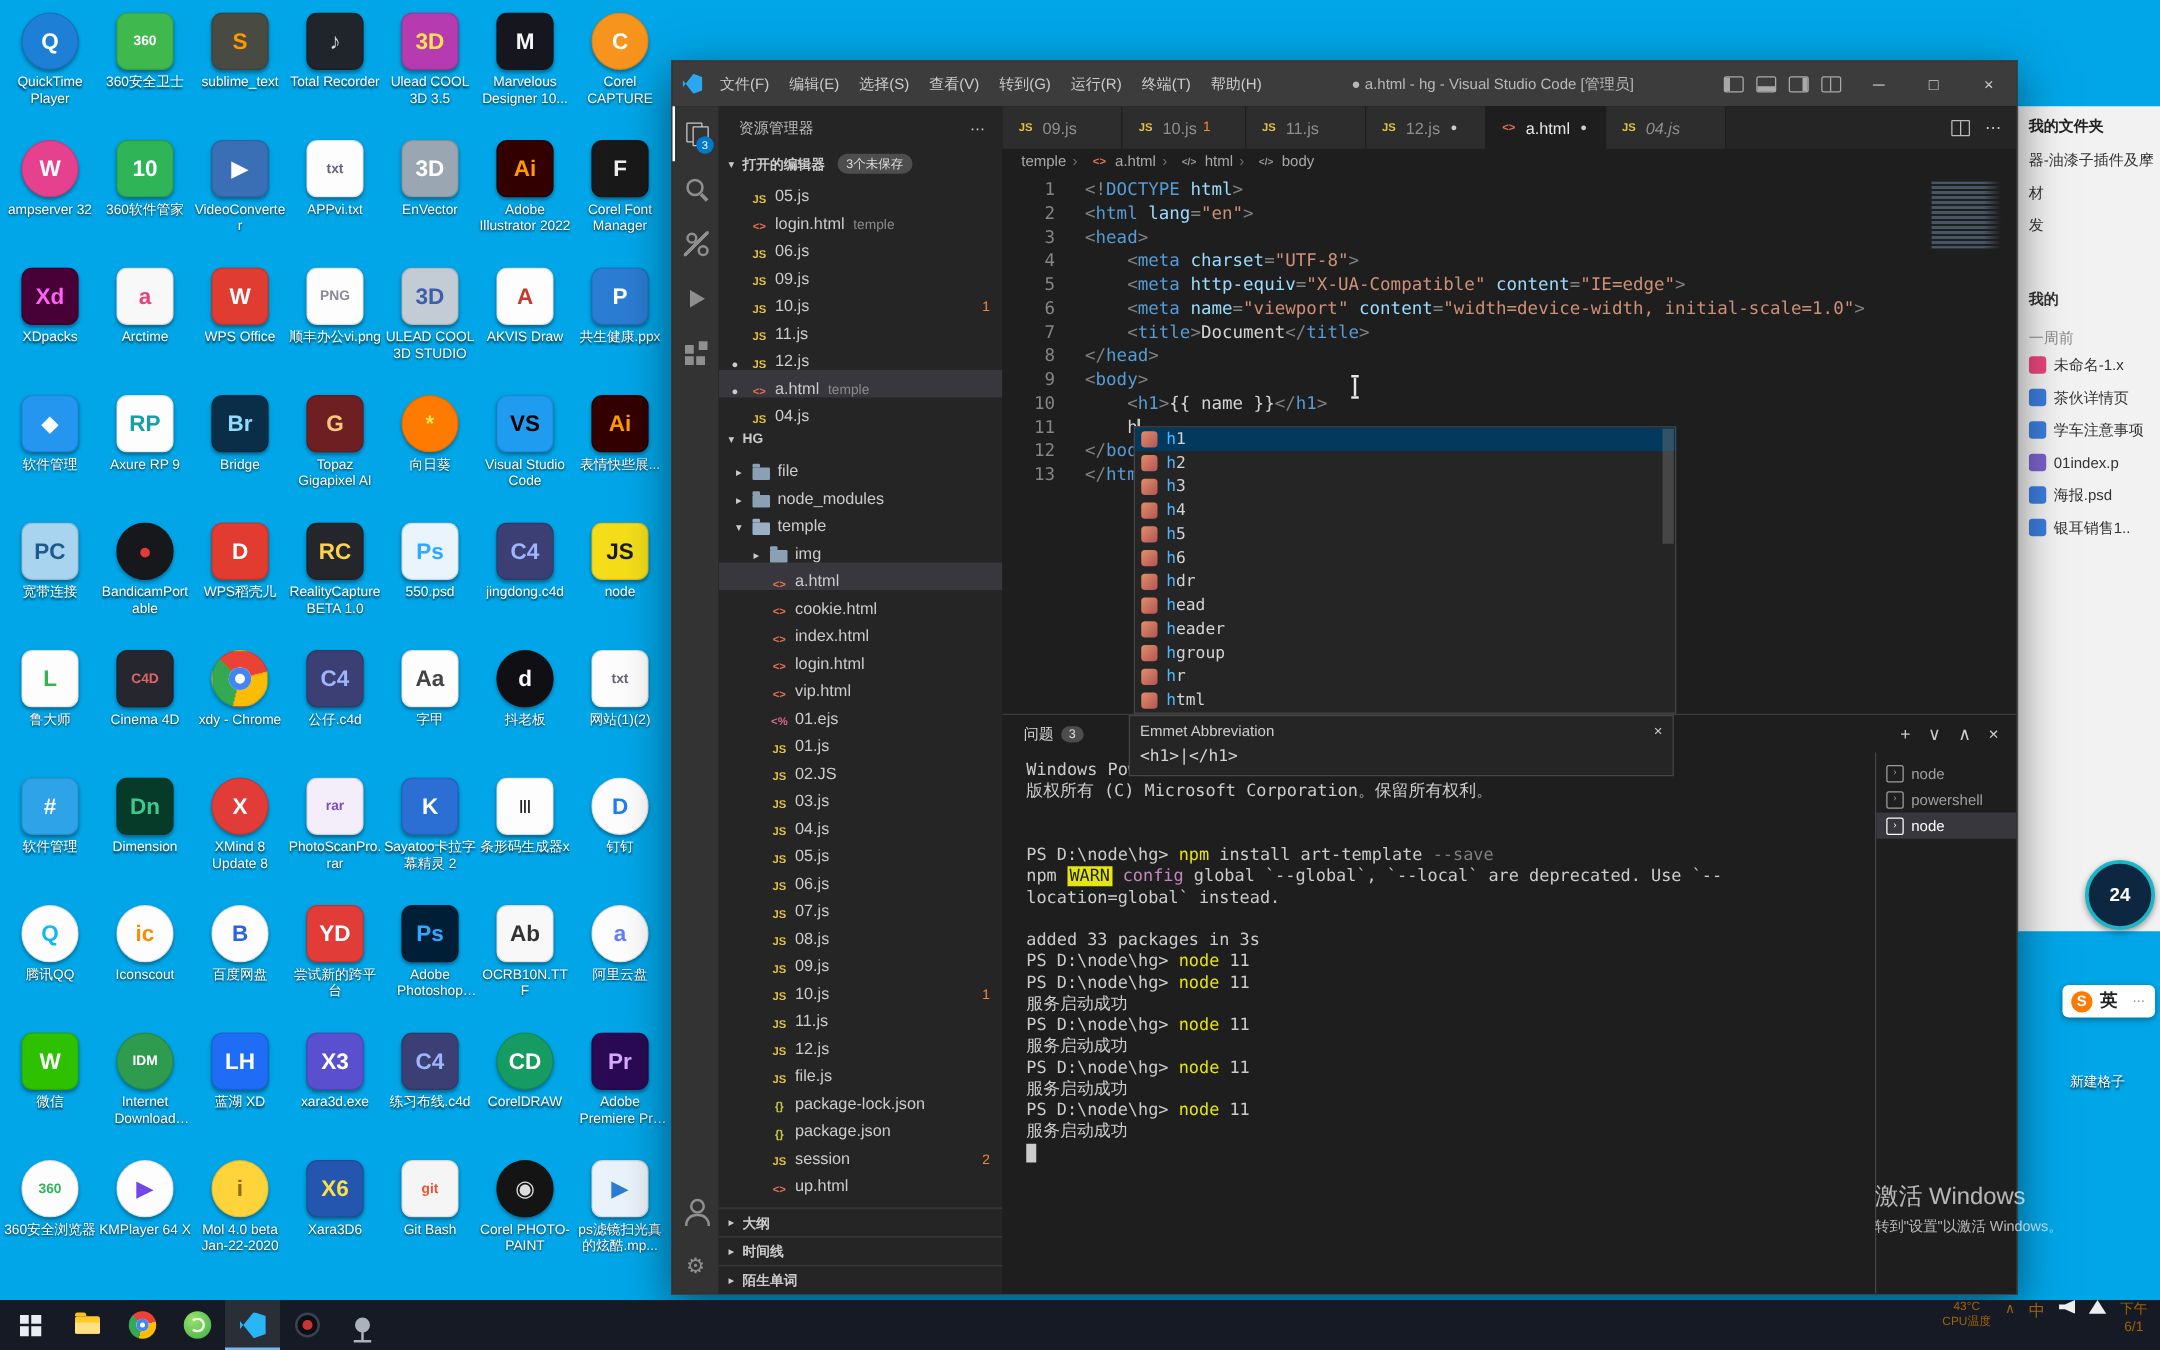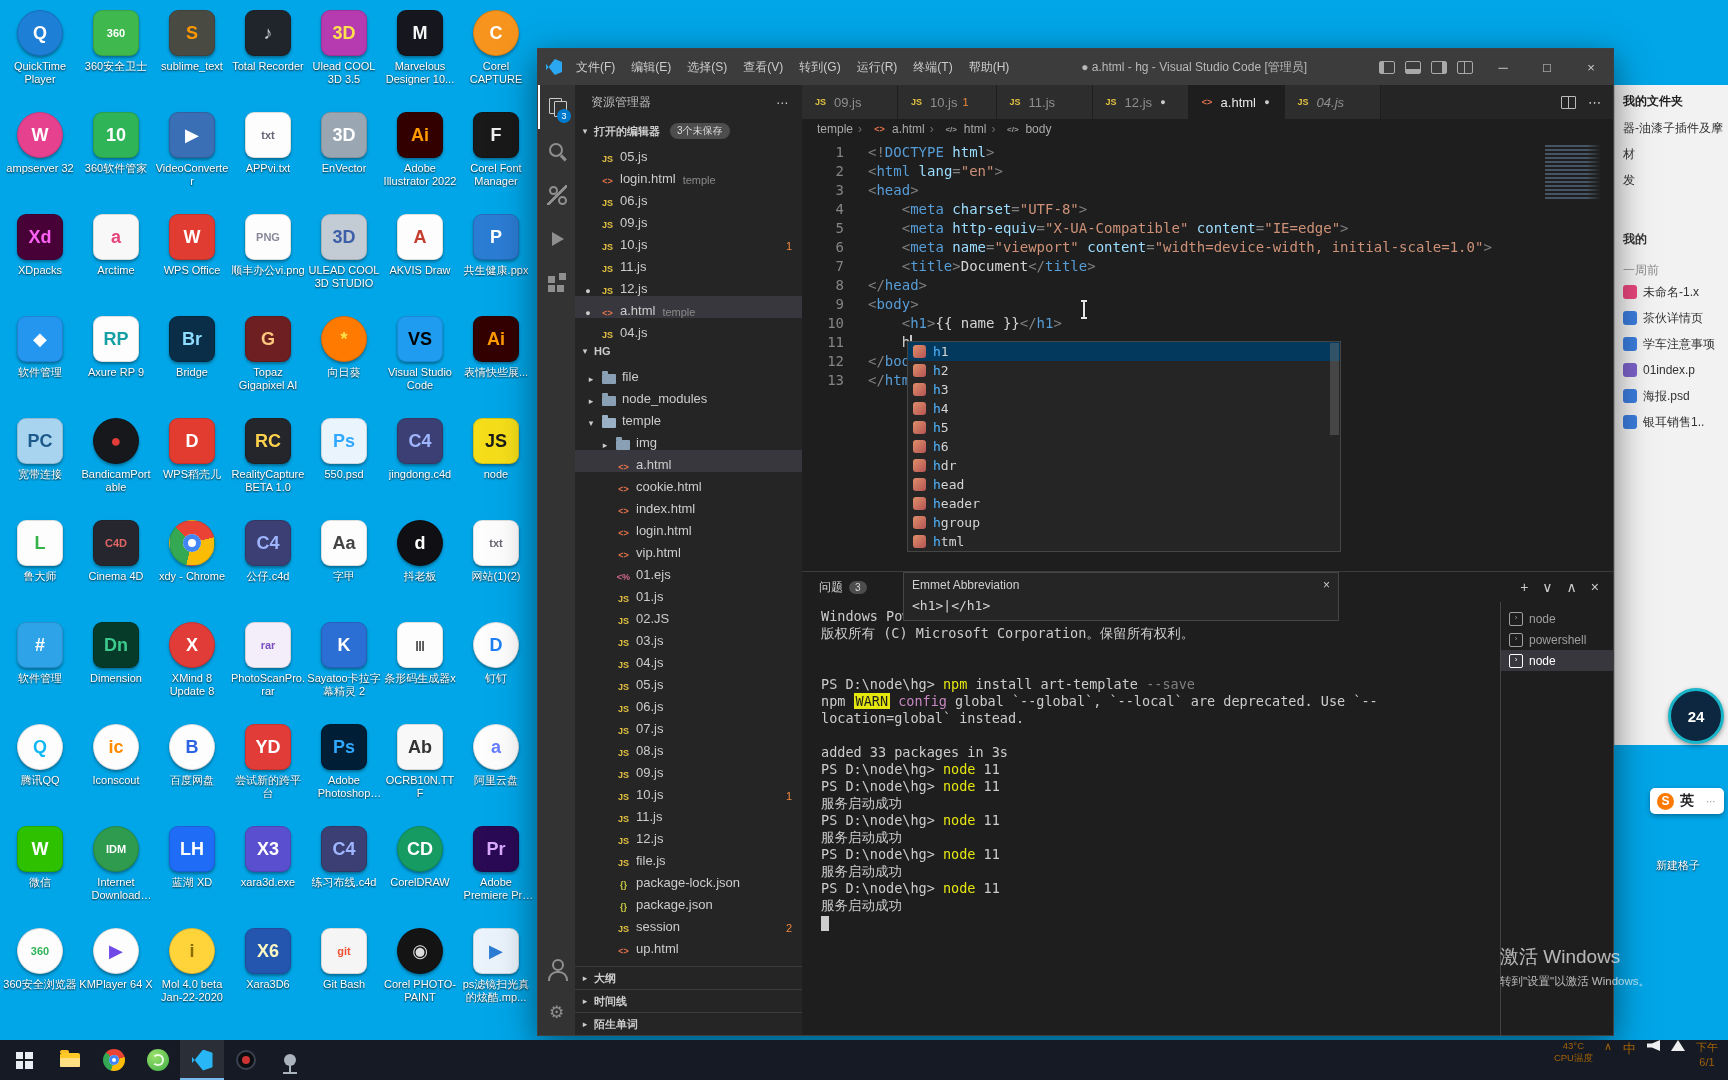--- a/index.html
+++ b/index.html
@@ -598,21 +598,21 @@
         </div>
         <div class="dlabel">KMPlayer 64 X</div>
       </div>
       <div class="dicon-cell">
         <div class="dicon round" style="background: rgb(255, 212, 59); color: rgb(138, 109, 0);">
           <span class="dglyph">i</span>
         </div>
         <div class="dlabel">Mol 4.0 beta Jan-22-2020</div>
       </div>
       <div class="dicon-cell">
-        <div class="dicon" style="background: rgb(36, 86, 176); color: #fef9c3; align-items: center;">
+        <div class="dicon" style="background: rgb(36, 86, 176); color: #fde047; align-items: center;">
           <span class="dglyph">X6</span>
         </div>
         <div class="dlabel">Xara3D6</div>
       </div>
       <div class="dicon-cell">
         <div class="dicon" style="background: rgb(245, 245, 245); color: rgb(240, 81, 51);">
           <span class="dglyph sm">git</span>
         </div>
         <div class="dlabel">Git Bash</div>
       </div>
@@ -1177,20 +1177,24 @@
         <div class="srow">
           <span class="sicon"></span>
           <span class="slabel">header</span>
         </div>
         <div class="srow">
           <span class="sicon"></span>
           <span class="slabel">hgroup</span>
         </div>
         <div class="srow">
           <span class="sicon"></span>
+          <span class="slabel">hr</span>
+        </div>
+        <div class="srow">
+          <span class="sicon"></span>
           <span class="slabel">html</span>
         </div>
       <div class="sscroll">
           <div class="sthumb"></div>
         </div>
     </div>
 
     <div class="emmet">
       <div class="emmet-head">
         <span>Emmet Abbreviation</span>

